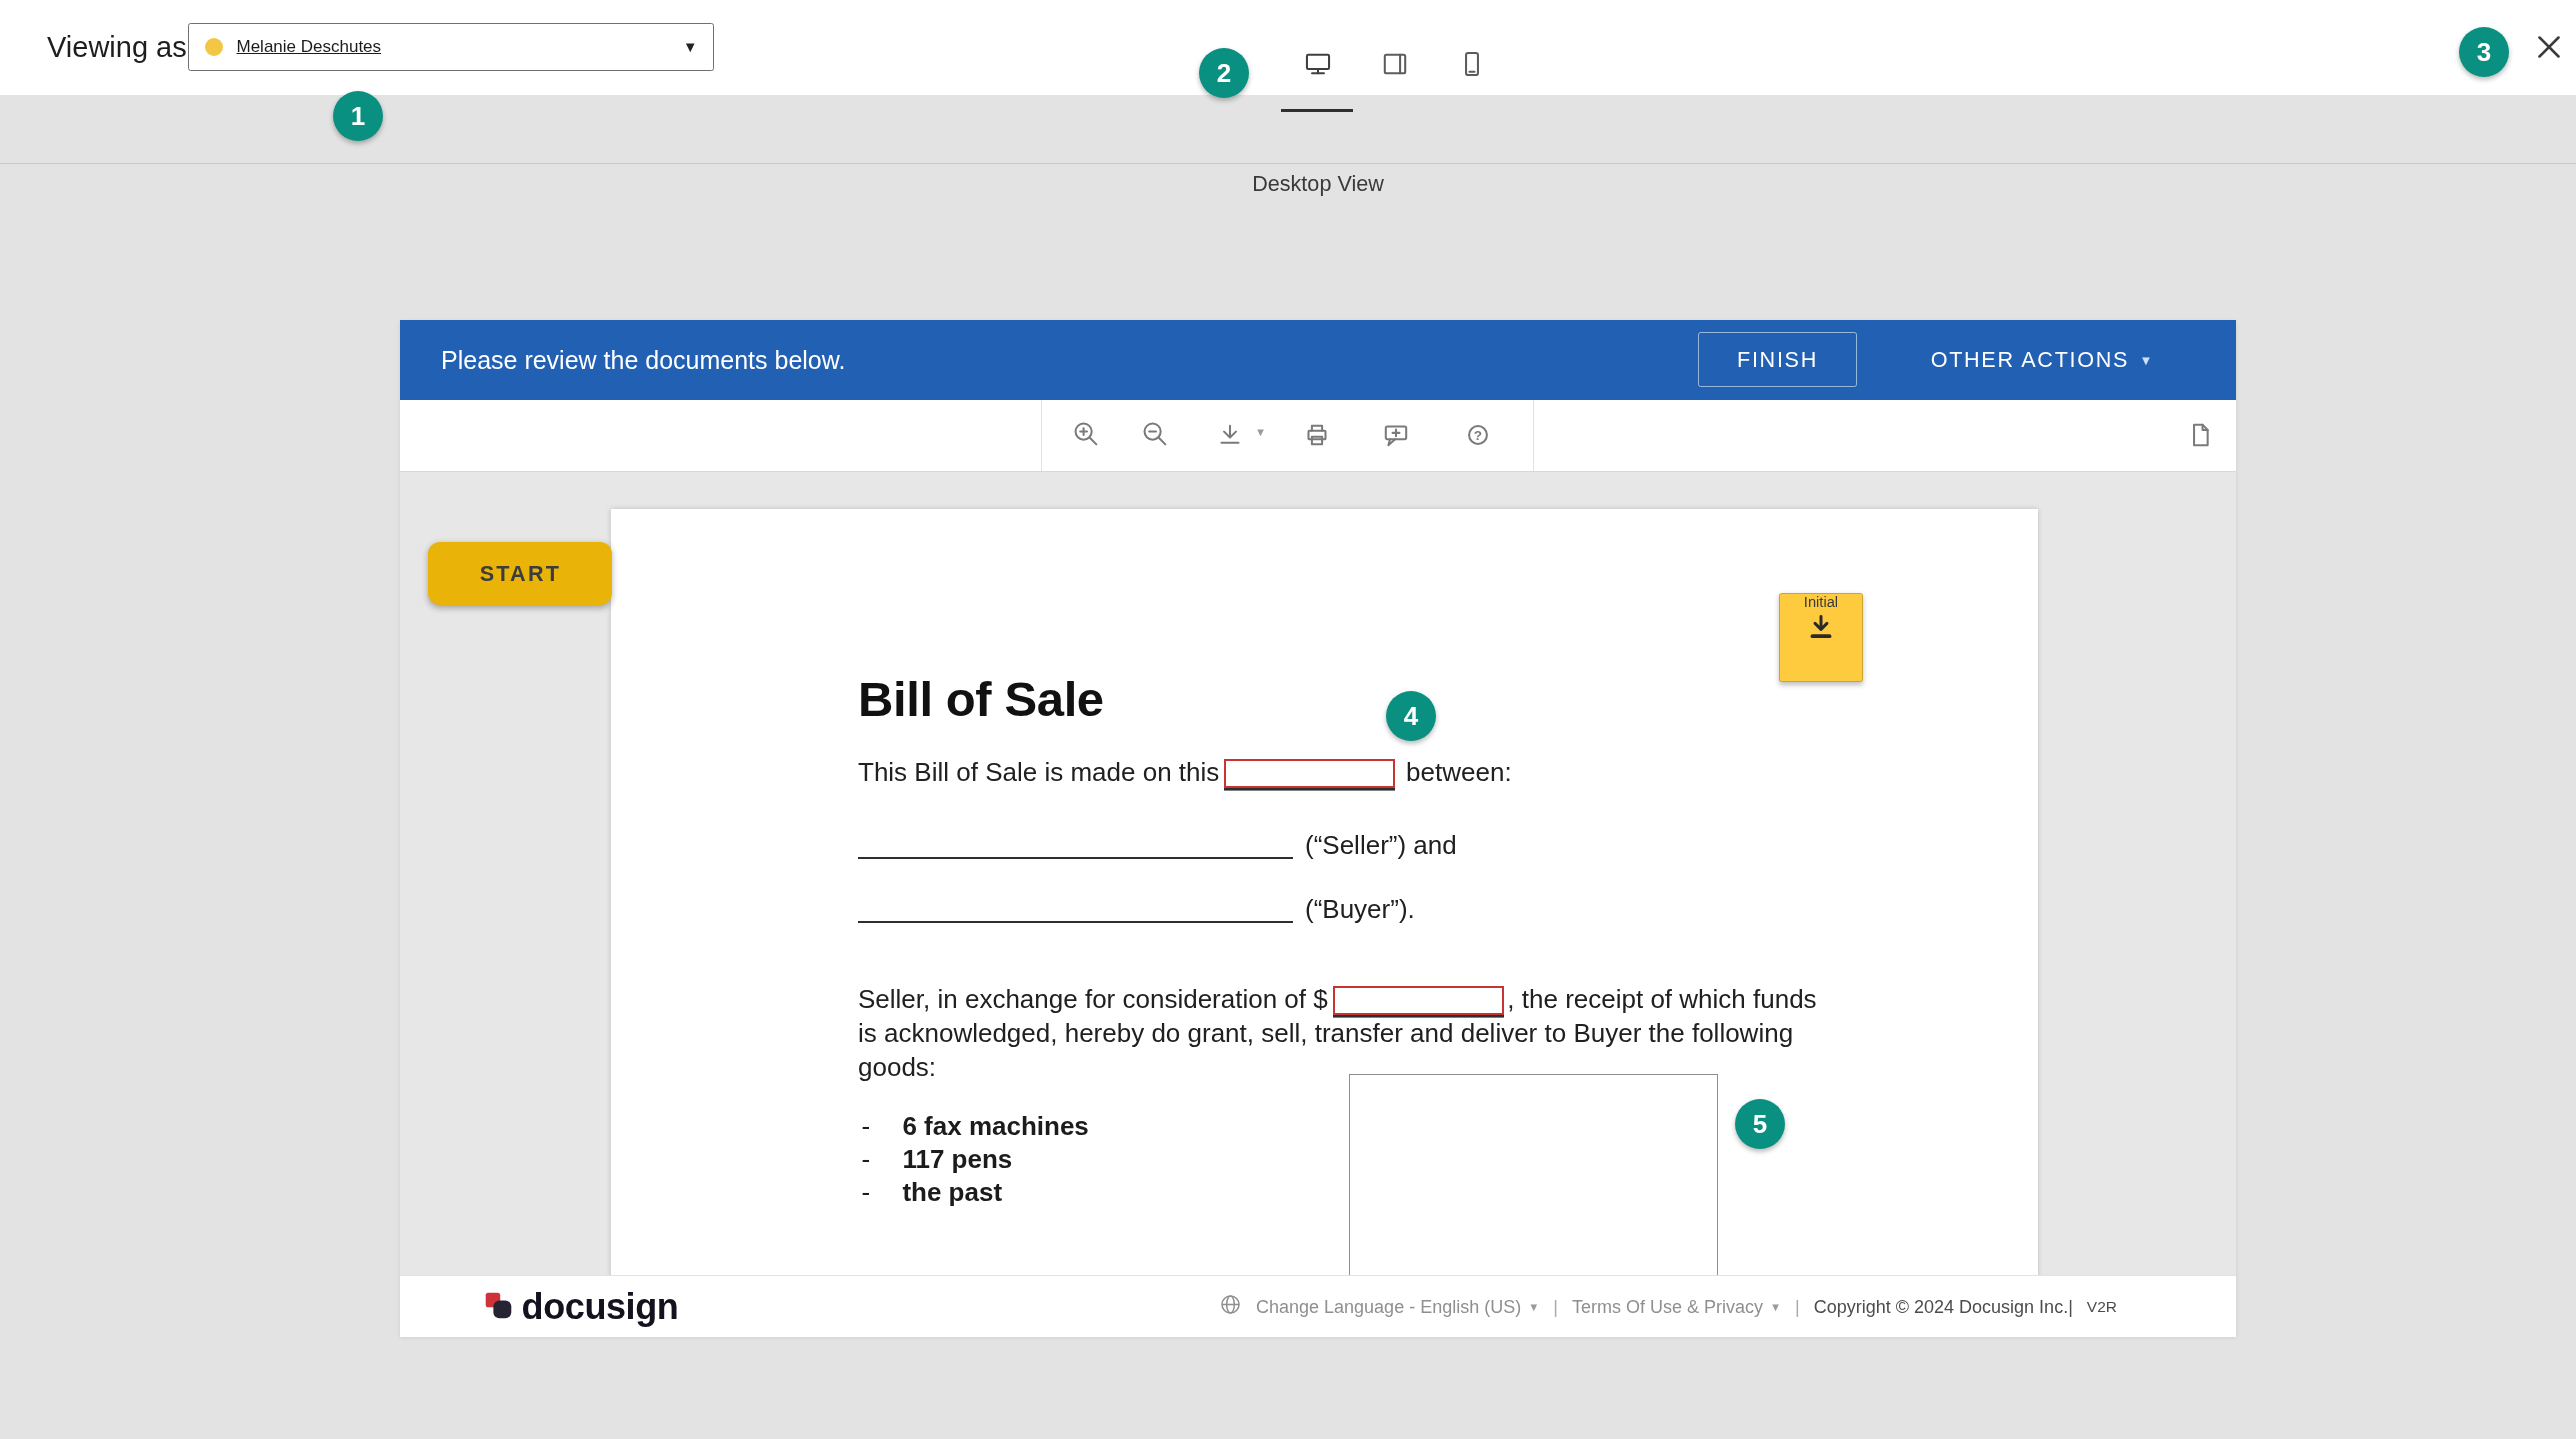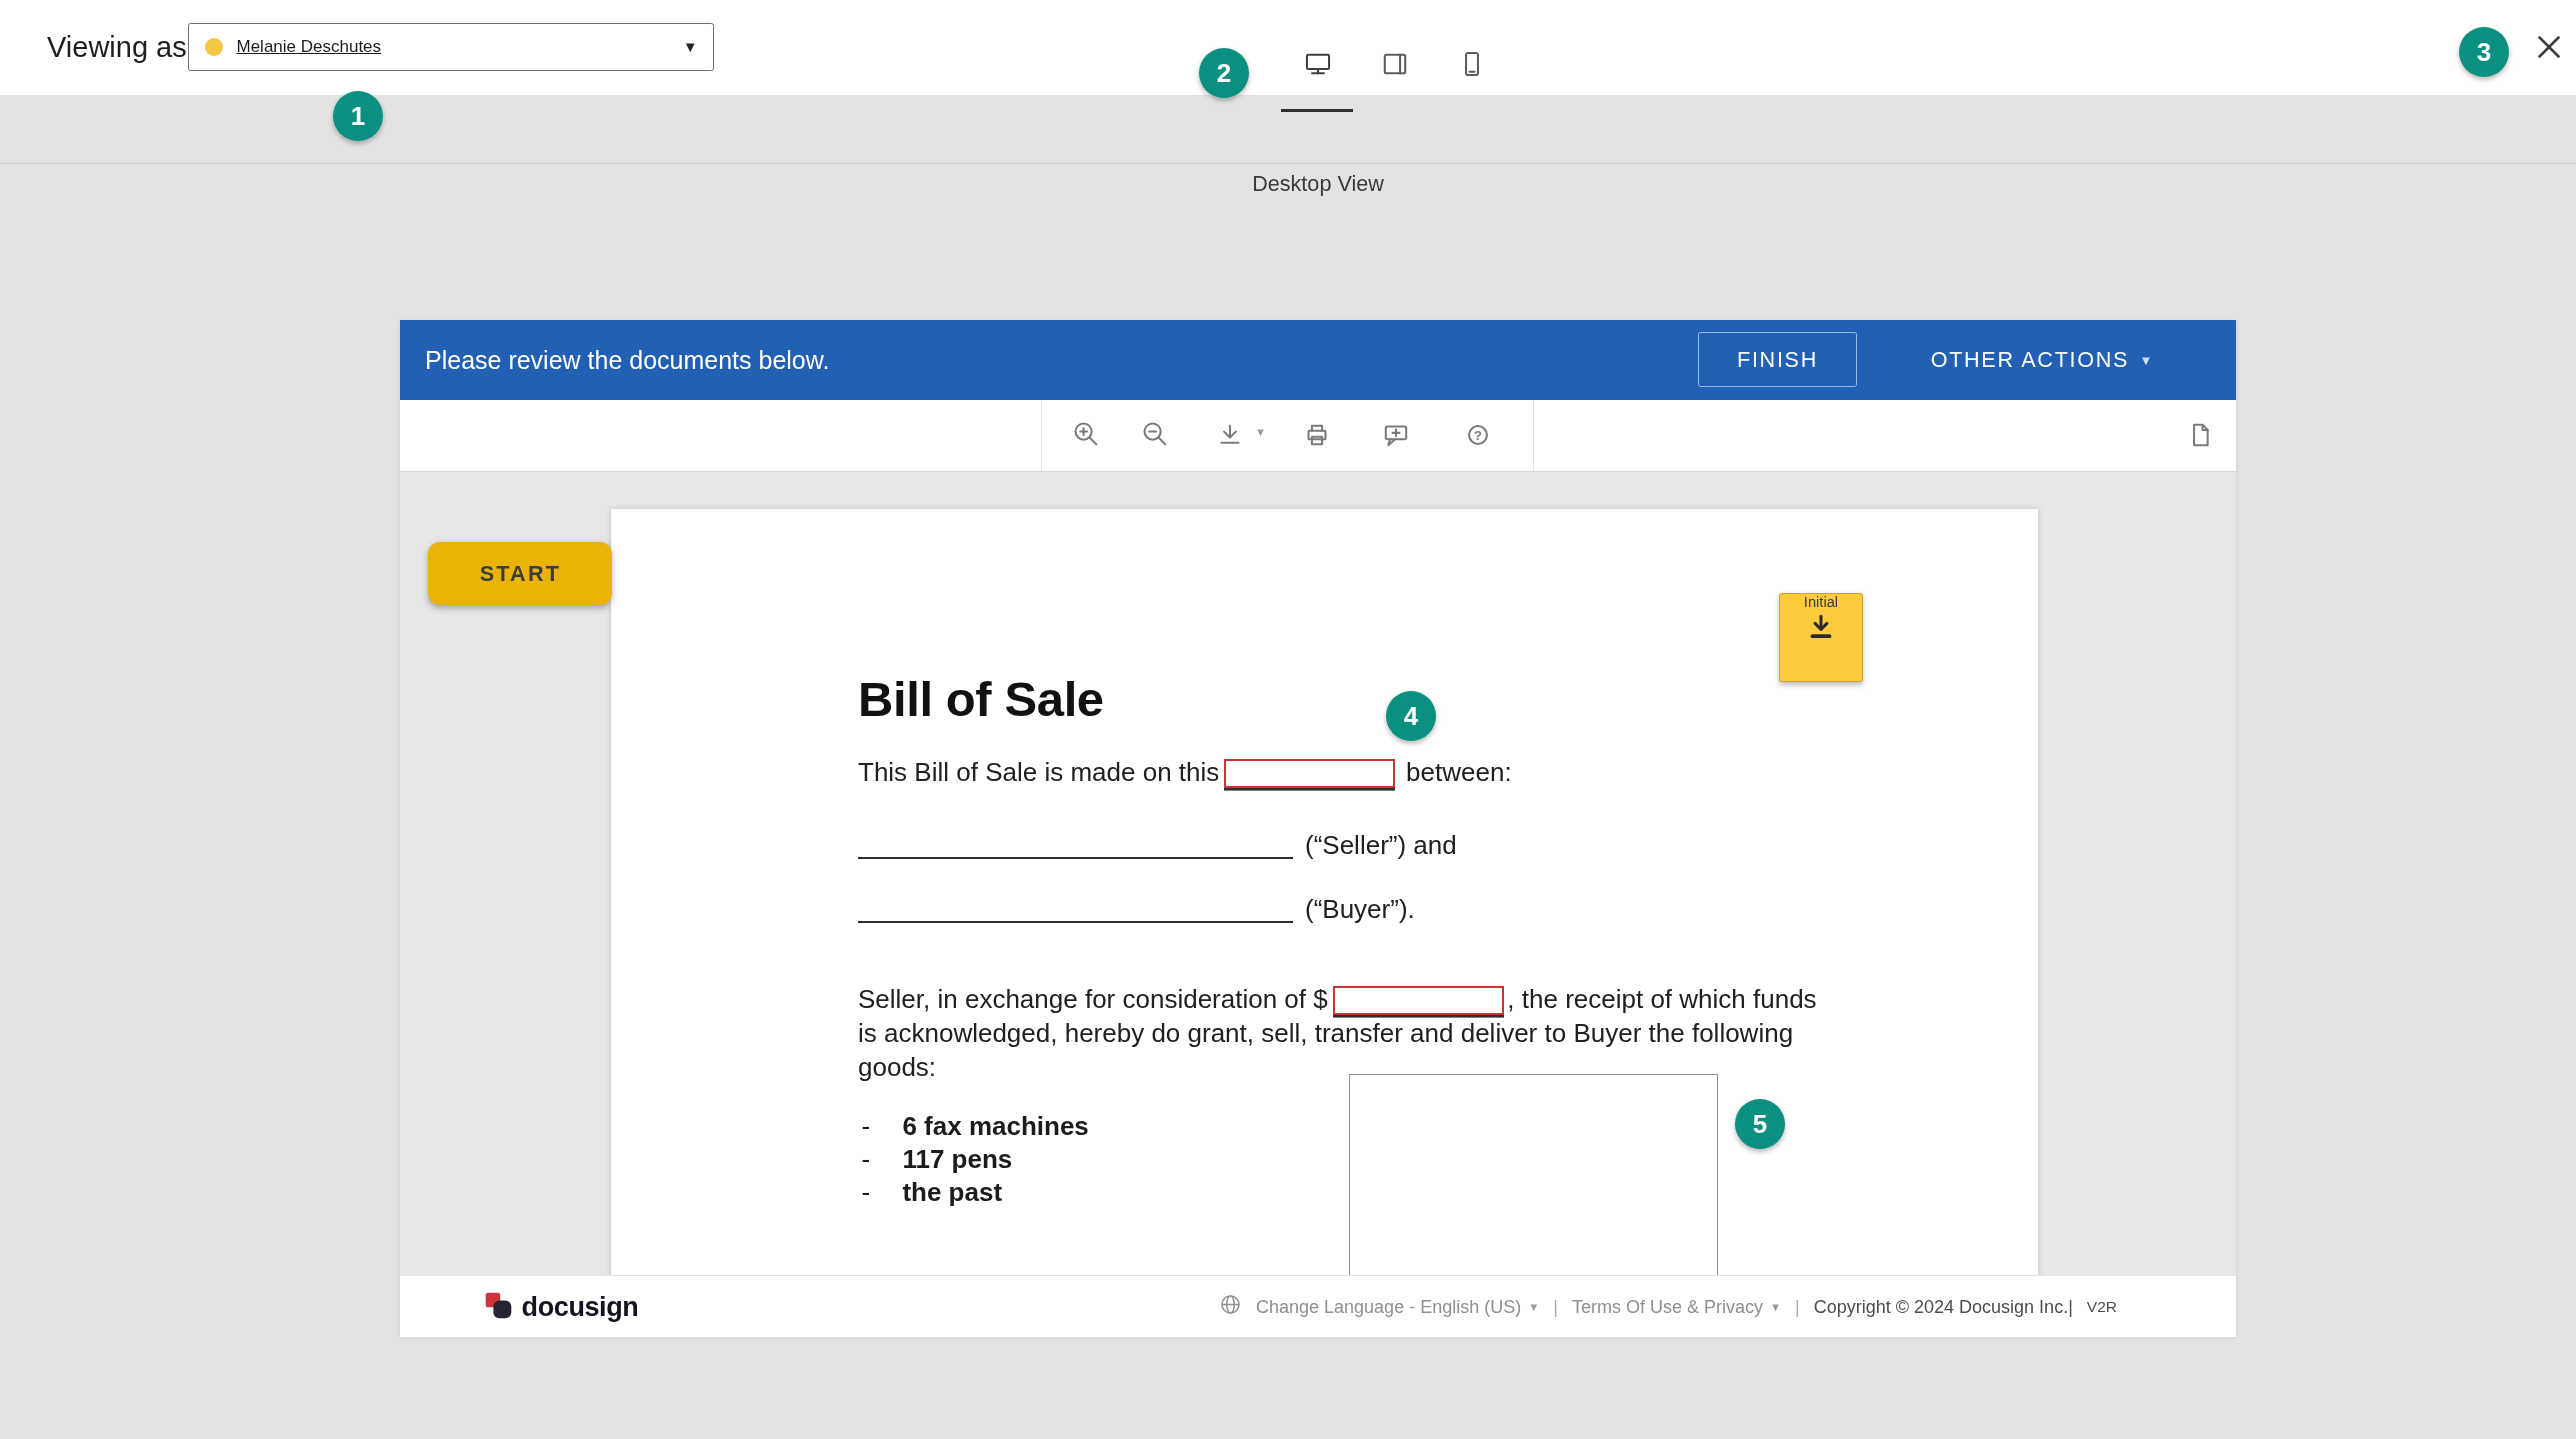--- a/index.html
+++ b/index.html
@@ -28,21 +28,21 @@
   .badge { position:absolute; width:50px; height:50px; border-radius:50%; background:#0a9080; color:#fff;
     font-size:26px; font-weight:700; display:flex; align-items:center; justify-content:center; z-index:60;
     box-shadow:0 2.6px 5.2px rgba(0,0,0,.28); }
   .b1 { left:333px; top:91px; } .b2 { left:1199px; top:48px; } .b3 { left:2459px; top:27px; }
   .b4 { left:1386px; top:691px; } .b5 { left:1735px; top:1099px; }
 
   
   .card { position:absolute; left:400px; top:320px; width:1836px; z-index:5; box-shadow:0 0.9px 4.3px rgba(0,0,0,.10); }
 
   .banner { position:relative; height:80px; background:#2160b2; display:flex; align-items:center; }
-  .banner-msg { margin-left:25px; font-size:25px; color:#ffffff; }
+  .banner-msg { margin-left:41px; font-size:25px; color:#ffffff; }
   .finish { position:absolute; right:379px; top:12px; width:159px; height:55px; background:transparent;
     border:1.7px solid rgba(255,255,255,.55); border-radius:2.6px; color:#fff; font-size:21.6px; letter-spacing:1.7px;
     font-family:"Liberation Sans",sans-serif; cursor:pointer; }
   .other-actions { position:absolute; right:82px; top:0; height:80px; display:flex; align-items:center; gap:10.3px;
     color:#fff; font-size:21.6px; letter-spacing:1.7px; cursor:pointer; }
   .oa-caret { font-size:13px; color:#cfe0f5; }
 
   .toolbar { position:relative; height:72px; background:#fff; border-bottom:0.9px solid #d8d8d8; }
   .tb-sep { position:absolute; top:0; width:0.9px; height:71px; background:#e2e2e2; }
   .sep1 { left:641px; } .sep2 { left:1133px; }
@@ -77,21 +77,21 @@
   .goods-row .dash { width:41px; margin-left:3.4px; font-weight:400; }
 
   .field-box { display:inline-block; width:171px; height:29px; border:2.6px solid #c63434; background:#fff;
     box-shadow:0 2.6px 0 #2e2e2e; vertical-align:-7px; margin:0 3.4px 0 5.2px; cursor:pointer; }
   .blank-line { display:inline-block; width:435px; height:28px; border-bottom:2.6px solid #2e2e2e; vertical-align:-5.2px; margin-right:12px; }
   .goods-box { position:absolute; left:738px; top:565px; width:369px; height:362px; border:1.7px solid #8f8f8f; background:#fff; cursor:pointer; }
 
   
   .footerbar { position:relative; height:62px; background:#fff; border-top:0.9px solid #e2e2e2; }
   .logo { position:absolute; left:84px; top:0; height:62px; display:flex; align-items:center; gap:8.6px; }
-  .brand-text { font-size:27px; font-weight:700; color:#14121f; letter-spacing:-0.4px; }
+  .brand-text { font-size:36px; font-weight:700; color:#14121f; letter-spacing:-0.4px; }
   .f-center { position:absolute; left:819px; top:0; height:62px; display:flex; align-items:center; gap:14px;
     font-size:18px; color:#8f8f8f; }
   .f-caret { font-size:11.2px; color:#9a9a9a; }
   .f-pipe { color:#aaa; }
   .f-copy { color:#4c4c4c; }
   .f-ver { font-size:15.5px; color:#4c4c4c; }
   .f-link { cursor:pointer; display:flex; align-items:center; gap:7px; }
 </style>
 </head>
 <body>

